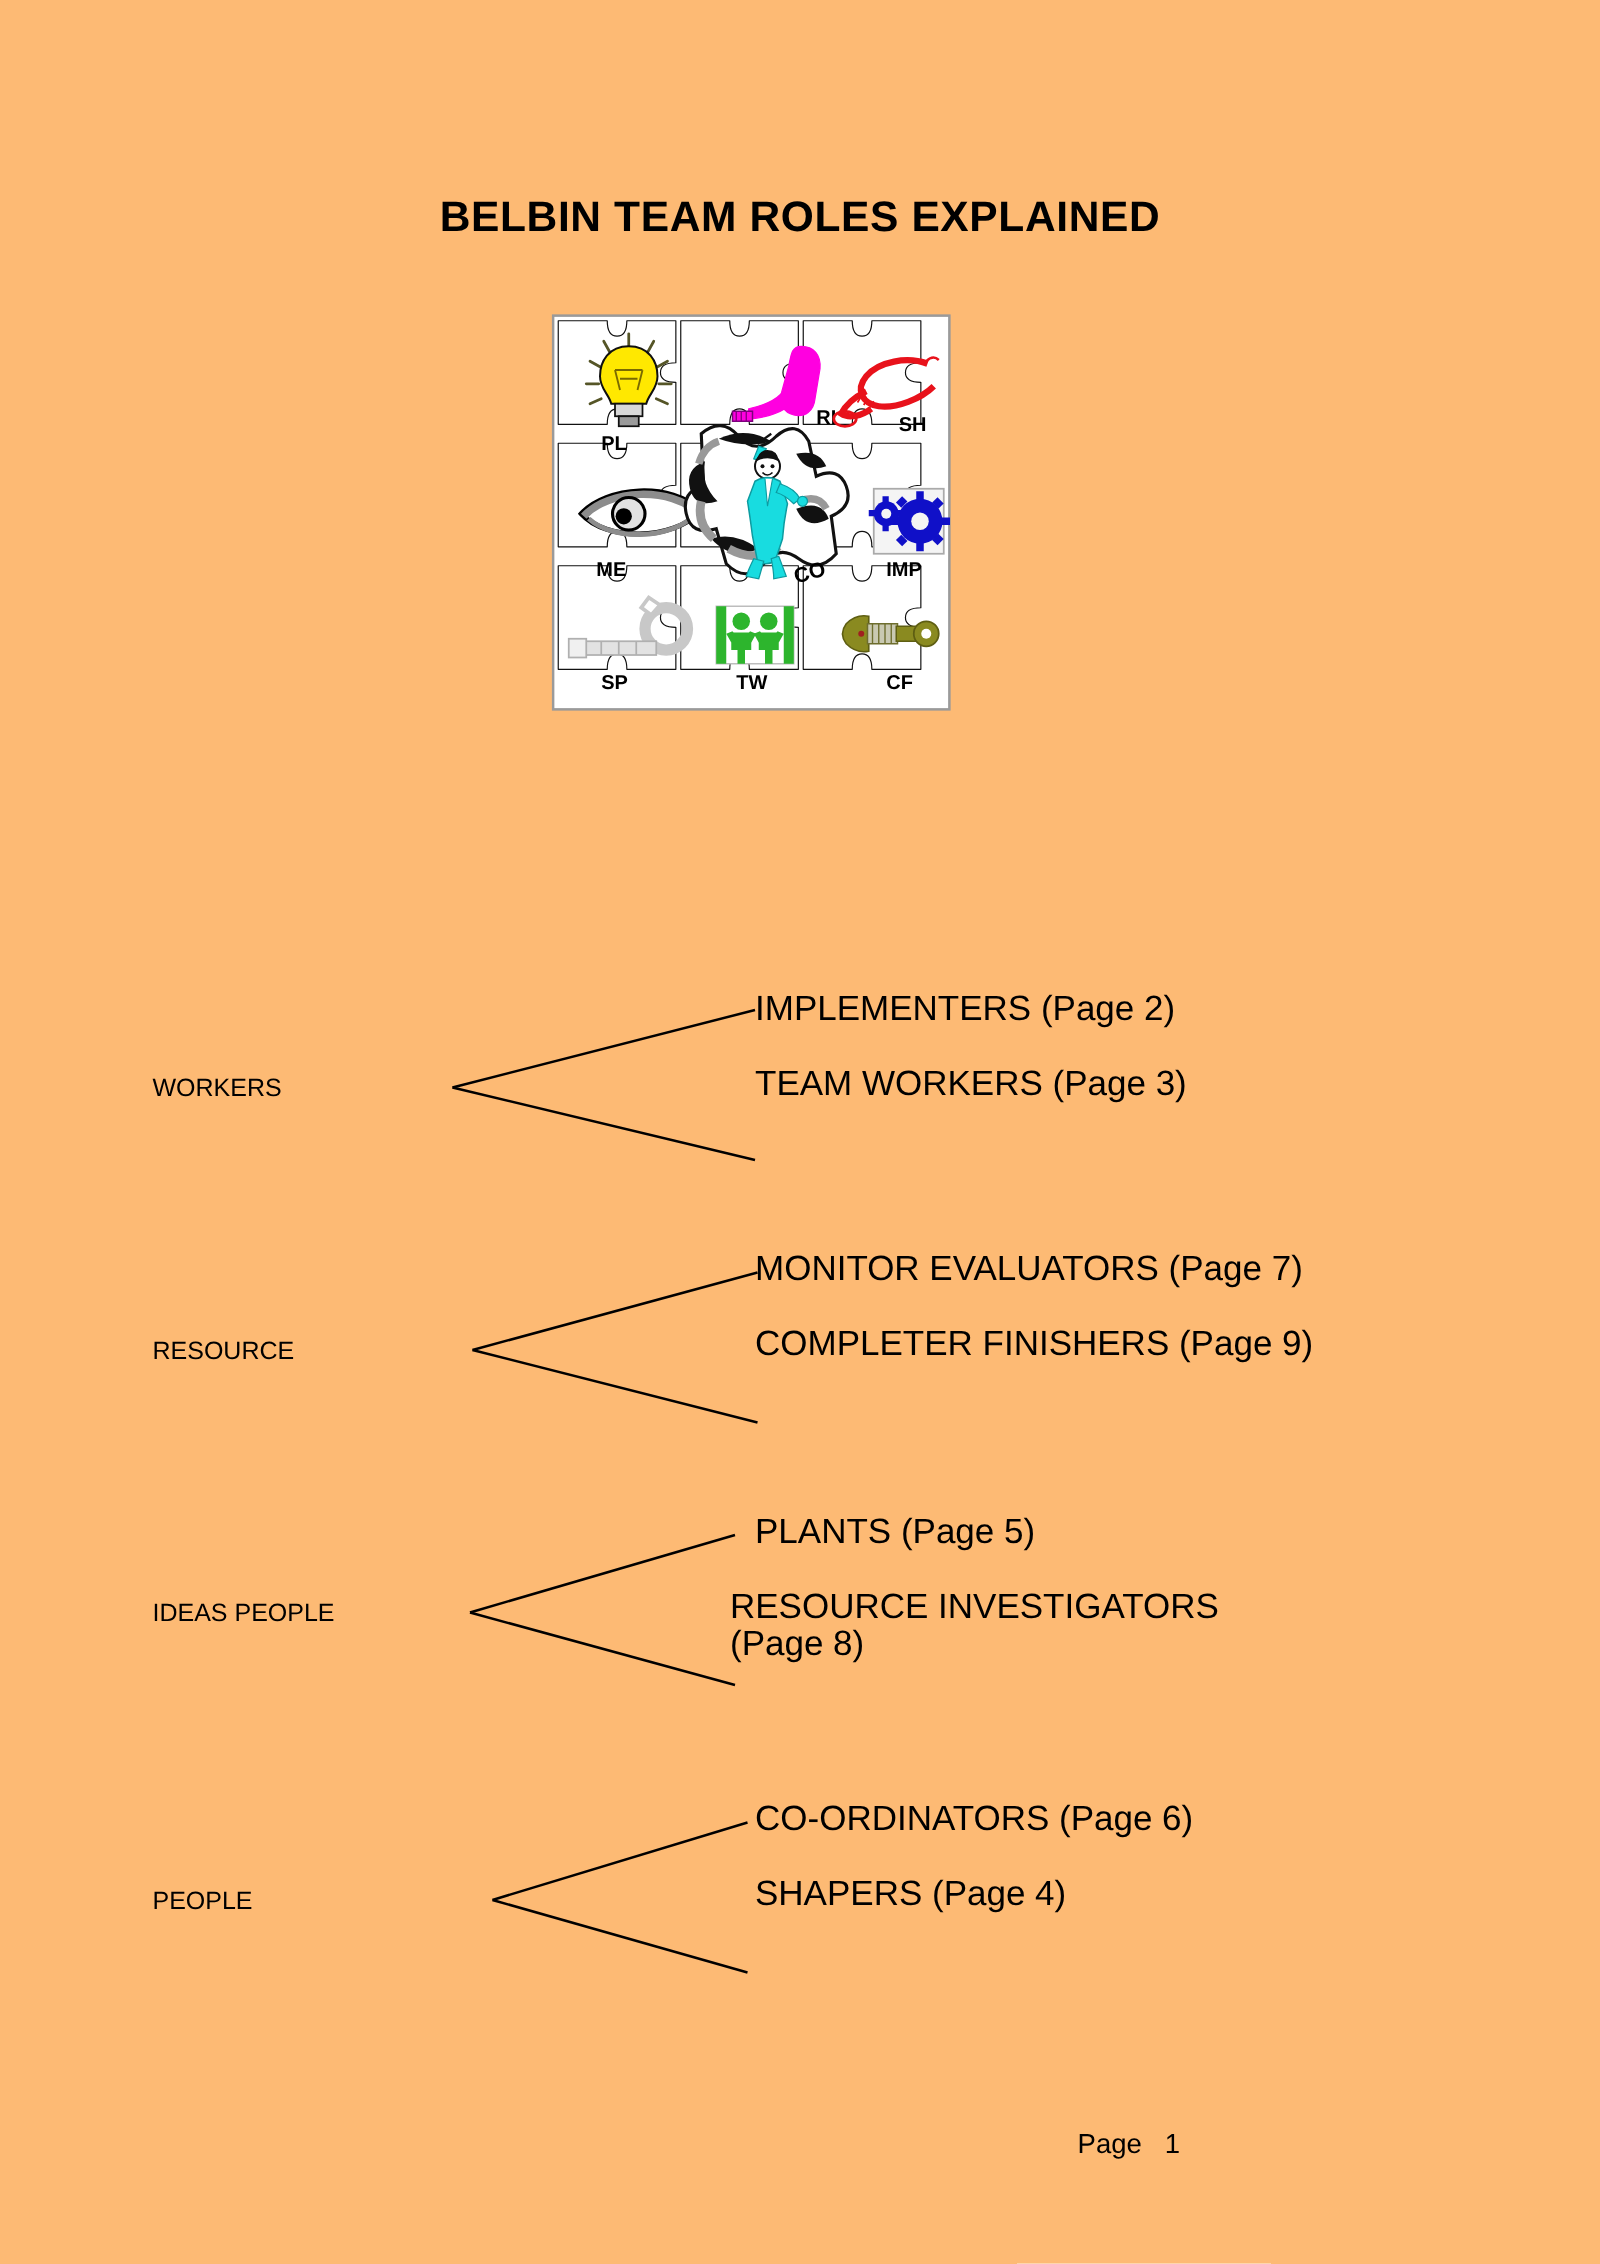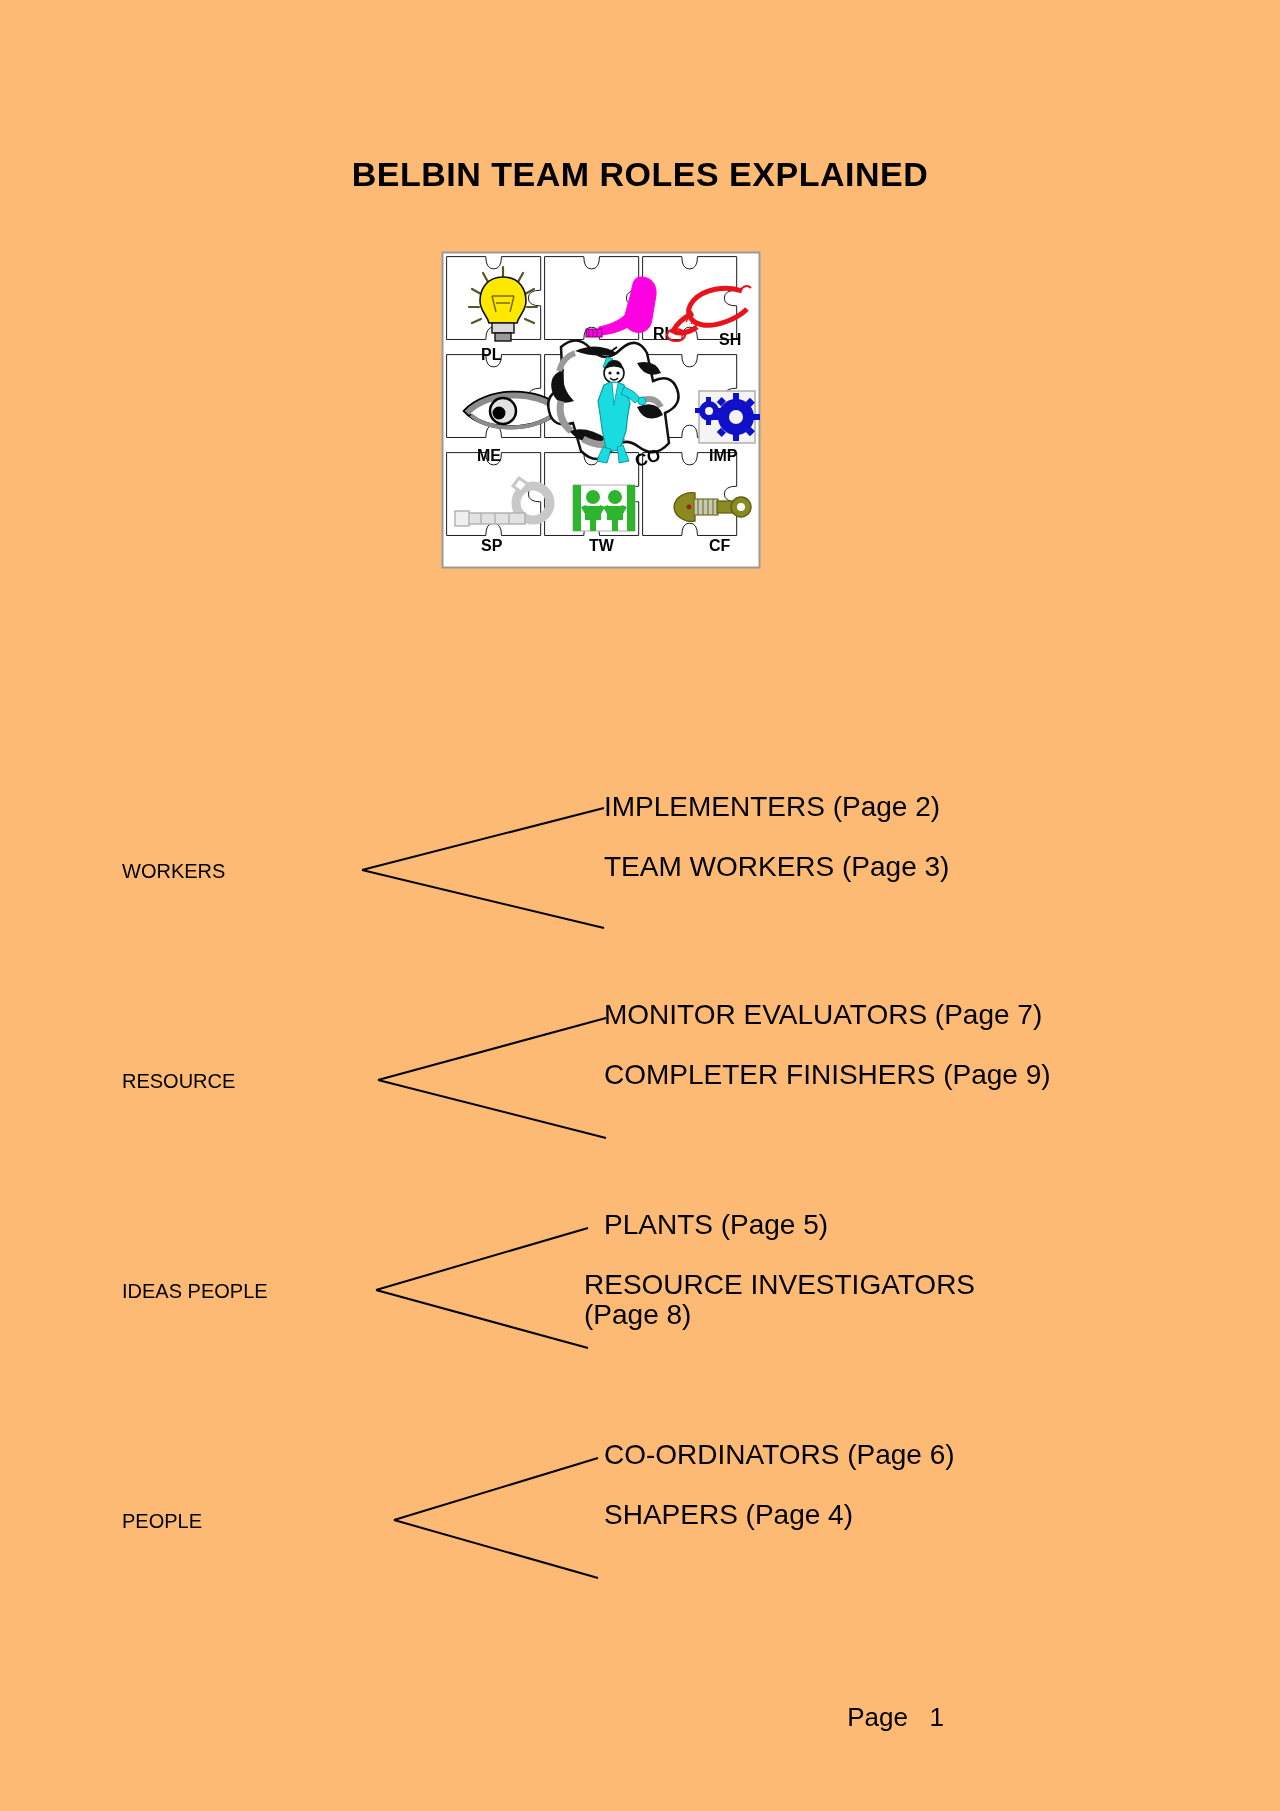--- a/index.html
+++ b/index.html
@@ -108,21 +108,21 @@
 
   
   #page-footer {
     position: absolute;
     left: 0;
     top: 1702px;
     width: 1280px;
     text-align: right;
     padding-right: 336px;
     box-sizing: border-box;
-    font-size: 26px;
+    font-size: 22px;
     white-space: pre;
   }
 </style>
 </head>
 <body>
 
 <div id="page">
 
   <h1 id="doc-title">BELBIN TEAM ROLES EXPLAINED</h1>
 

